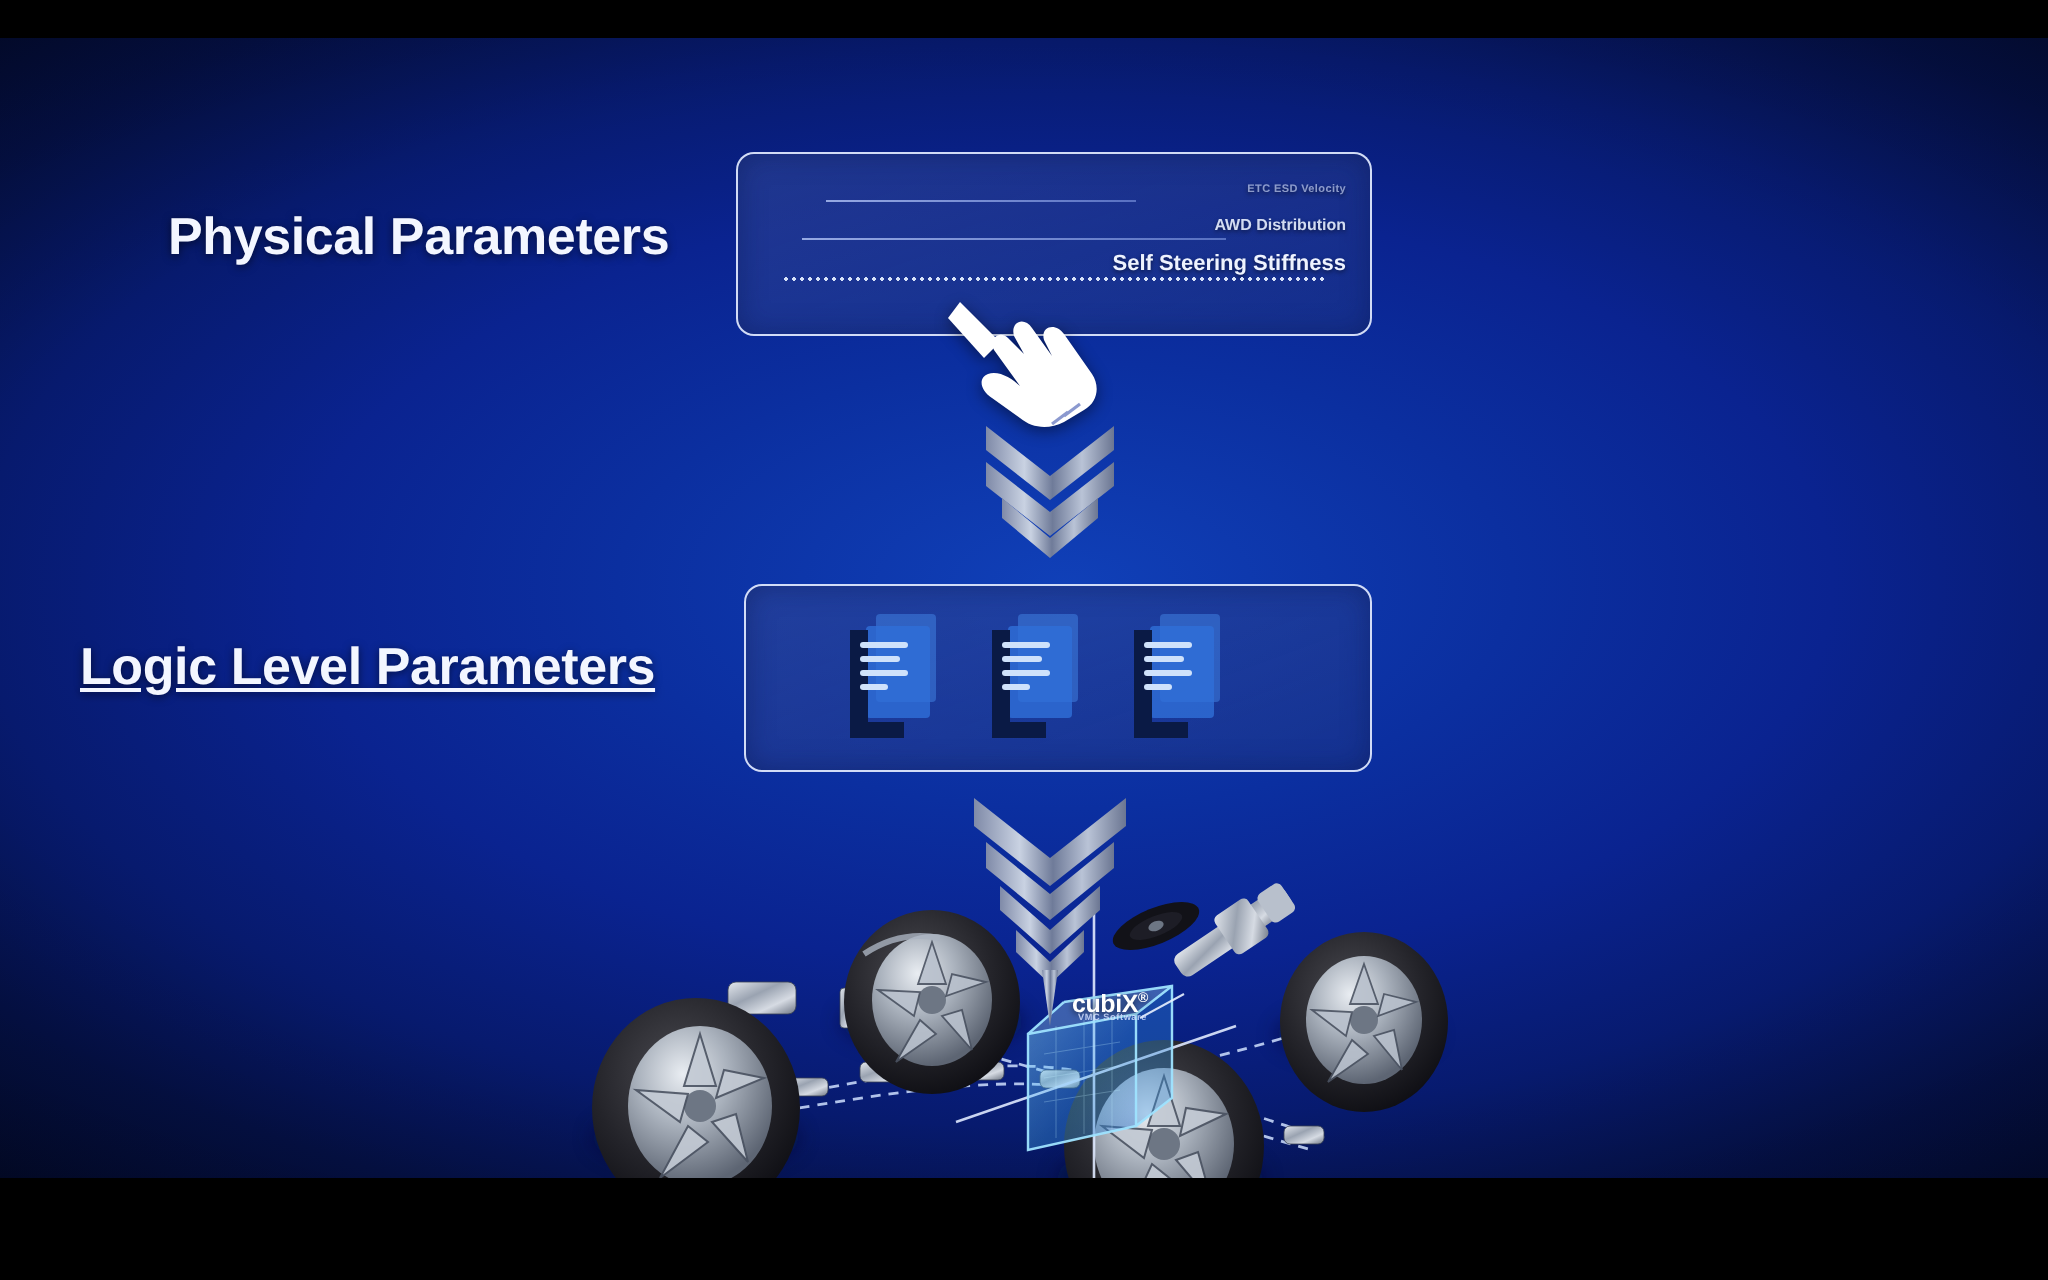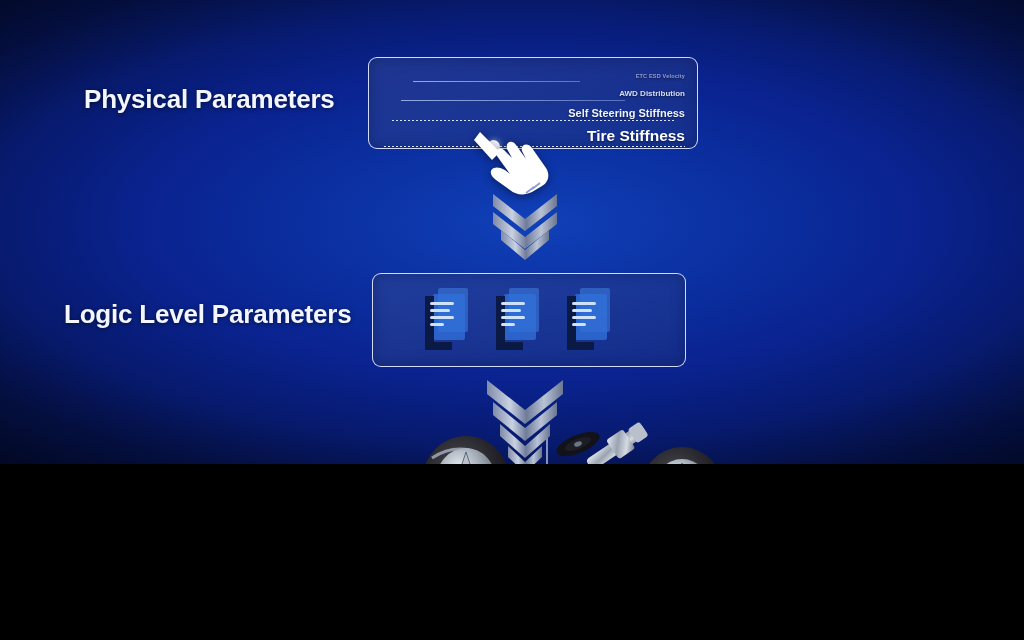--- a/index.html
+++ b/index.html
@@ -6,56 +6,57 @@
     margin: 0;
     padding: 0;
     background: #000;
   }
   body {
     font-family: "Liberation Sans", sans-serif;
   }
   #stage {
     position: relative;
     width: 1024px;
-    height: 464px;
+    height: 570px;
     overflow: hidden;
     background:
       radial-gradient(ellipse 78% 70% at 52% 48%, #1040b8 0%, #0b2fa0 28%, #0a2390 48%, #071a6e 68%, #041045 85%, #020a2a 100%);
+    margin-top: 19px;
   }
   #stage::after{
     content:"";
     position:absolute; inset:0;
     background:
       radial-gradient(ellipse 120% 100% at 50% 50%, rgba(0,0,0,0) 45%, rgba(0,0,0,0.45) 100%);
     pointer-events:none;
   }
 
   
   .side-label {
     position: absolute;
     color: #f3f6ff;
     font-weight: bold;
     letter-spacing: -0.2px;
     text-shadow: 0 1px 4px rgba(0,0,0,0.55);
     white-space: nowrap;
     z-index: 12;
   }
   #label-physical { left: 84px; top: 84px; font-size: 26px; }
-  #label-logic    { left: 64px; top: 299px; font-size: 26px; }
+  #label-logic    { left: 40px; top: 299px; font-size: 26px; text-decoration: underline; }
 
   
   .panel {
     position: absolute;
     border: 1.5px solid rgba(226,234,255,0.92);
     border-radius: 9px;
     background: linear-gradient(160deg, rgba(46,69,150,0.62) 0%, rgba(38,60,140,0.55) 55%, rgba(30,52,130,0.5) 100%);
     box-shadow: 0 0 14px rgba(10,25,80,0.45) inset;
     z-index: 10;
   }
-  #panel-physical { left: 368px; top: 57px; width: 316px; height: 90px; padding-left: 12px; }
+  #panel-physical { left: 368px; top: 57px; width: 316px; height: 90px; }
   #panel-logic    { left: 372px; top: 273px; width: 312px; height: 92px; }
 
   
   .slider-row {
     position: absolute;
     left: 14px;
     right: 12px;
   }
   .slider-label {
     position: absolute;
@@ -182,25 +183,20 @@
     <div class="slider-row" id="row-1">
       <div class="slider-label">AWD Distribution</div>
       <div class="slider-track track-solid"></div>
     </div>
 
     <div class="slider-row" id="row-2">
       <div class="slider-label">Self Steering Stiffness</div>
       <div class="slider-track track-dotted"></div>
     </div>
 
-    <div class="slider-row" id="row-3">
-      <div class="slider-label">Tire Stiffness</div>
-      <div class="slider-track track-dotted"></div>
-      <div class="slider-knob"></div>
-    </div>
 
   </div>
 
   <svg id="hand-cursor" viewBox="0 0 90 72">
     <g fill="#ffffff">
       <path d="M10 6 L30 26 L22 34 L4 14 Z"></path>
       <path d="M34 24
                C30 20 24 24 27 30
                L40 48
                C36 44 29 40 24 42

